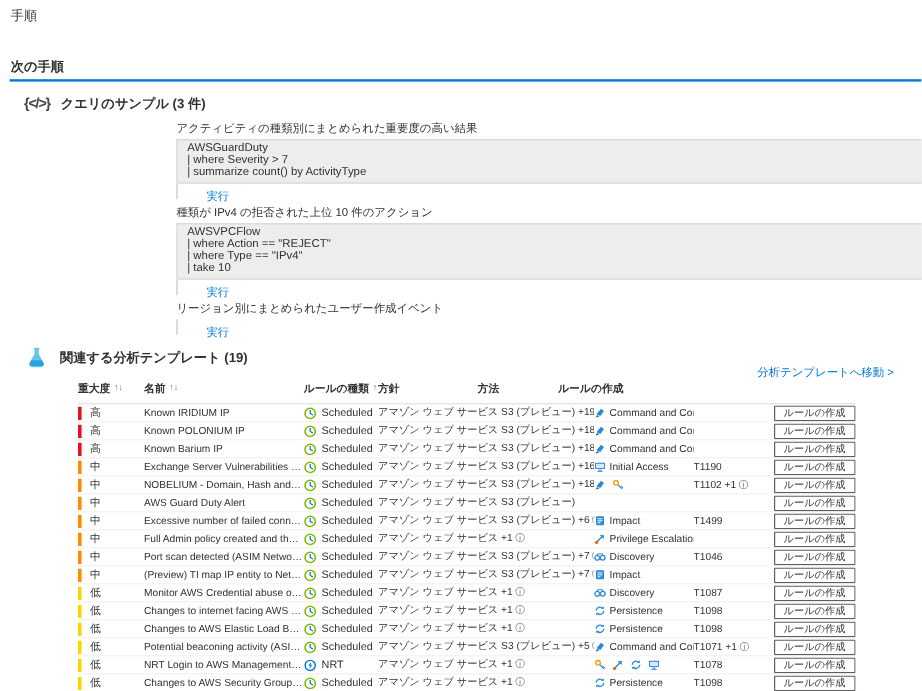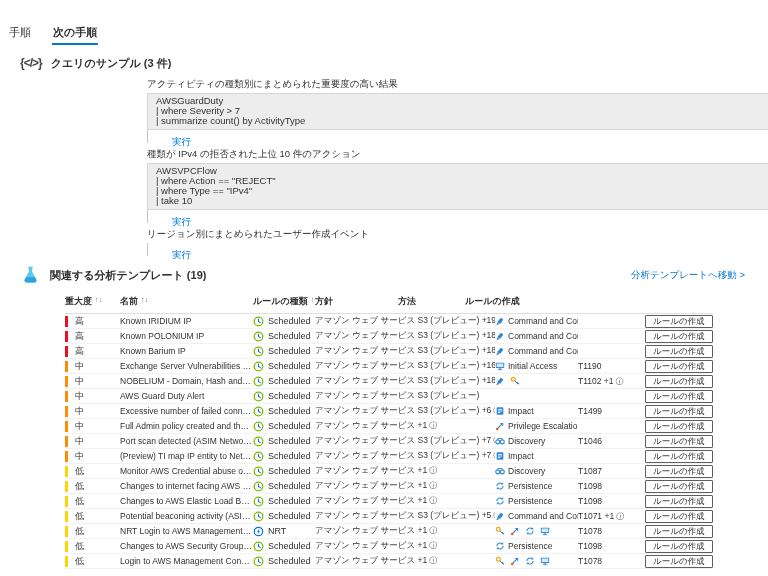--- a/index.html
+++ b/index.html
@@ -2,39 +2,39 @@
 <html><head>
 <meta charset="utf-8">
 <style>
   * { box-sizing: border-box; }
   html,body { margin:0; padding:0; }
   body {
     width:768px; height:576px; overflow:hidden; background:#fff;
     font-family:"Liberation Sans","DejaVu Sans",sans-serif; color:#323130;
   }
   
-  .tabs { display:flex; gap:20px; padding:23px 0 0 8px; font-size:11px; }
+  .tabs { display:flex; gap:20px; padding:4px 0 0 8px; font-size:11px;flex-direction:column; }
   .tab { padding:2px 1px 3px; cursor:pointer; color:#323130; border-bottom:2px solid transparent; }
   .tab.active { font-weight:bold; border-bottom:2px solid #0078d4; }
   
   .query-section { margin:8px 0 0 20px; }
   .section-head { display:flex; align-items:center; gap:9px; position:relative; width:725px; height:20px; }
   .code-glyph { font-size:12px; font-weight:600; color:#484644; letter-spacing:-1px; }
   .section-title { font-size:11px; font-weight:bold; margin:0; }
   .queries { margin-left:127px; }
   .q-label { font-size:9.5px; margin:5px 0 2px; }
   .code-block { position:relative; width:691px; background:#ededed; border:1px solid #d8d6d4; padding:2px 22px 3px 8px; }
   .code { margin:0; font-family:inherit; font-size:9.5px; line-height:10px; white-space:pre; color:#323130; }
   .copy { position:absolute; right:5px; bottom:2px; cursor:pointer; line-height:0; }
   .run-row { border-left:1px solid #c8c6c4; padding:1px 0 1px 8px; height:13px; margin-bottom:2px; }
   .run-link { color:#0078d4; text-decoration:none; font-size:9.5px;margin-left:16px; }
   
   .templates-section { margin:9px 0 0 20px; }
   .flask { line-height:0; }
-  .go-link { position:absolute; right:0; top:4px; font-size:9.5px; color:#0078d4; text-decoration:none; }
+  .go-link { position:absolute; right:0; top:16px; font-size:9.5px; color:#0078d4; text-decoration:none; }
   .atable { margin:6px 0 0 45px; width:648px; }
   .thead { display:flex; align-items:center; border-bottom:1px solid #e1dfdd; padding:4px 0 5px; font-size:9px; font-weight:bold; }
   .th { display:flex; gap:3px; align-items:flex-start; overflow:hidden; white-space:nowrap; }
   .sort { font-size:7.5px; color:#797775; font-weight:normal; }
   .c0{width:55px;flex:none}.c1{width:133px;flex:none}.c2{width:62px;flex:none}
   .c3{width:180px;flex:none}.c4{width:83px;flex:none}.c5{width:67px;flex:none}.c6{width:68px;flex:none}
   .tr { display:flex; align-items:center; height:15px; border-bottom:1px solid #f3f2f1; font-size:9px; }
   .td { overflow:hidden; white-space:nowrap; }
   .td-sev { display:flex; align-items:center; }
   .sev-bar { width:3px; height:11px; margin-right:7px; flex:none; }

